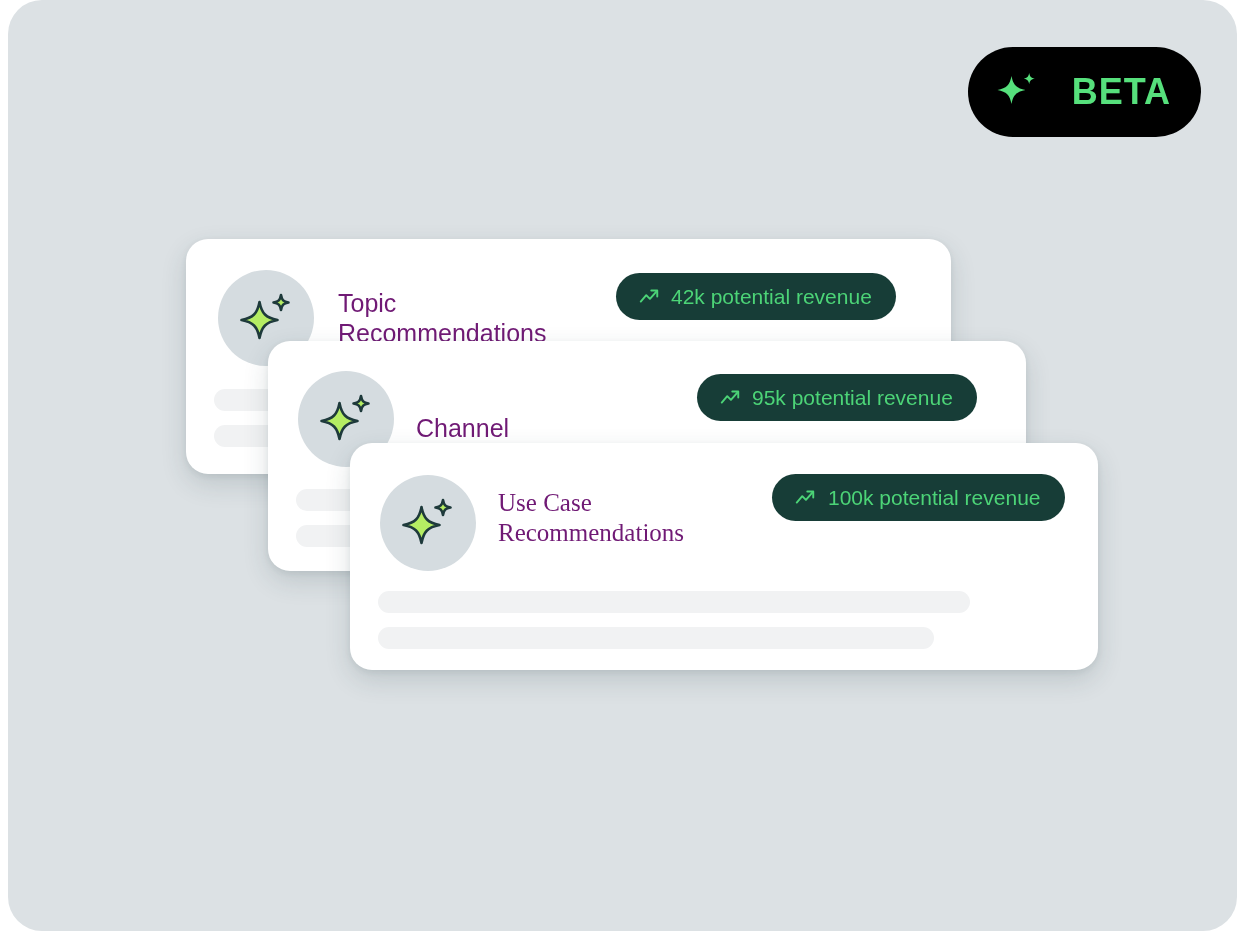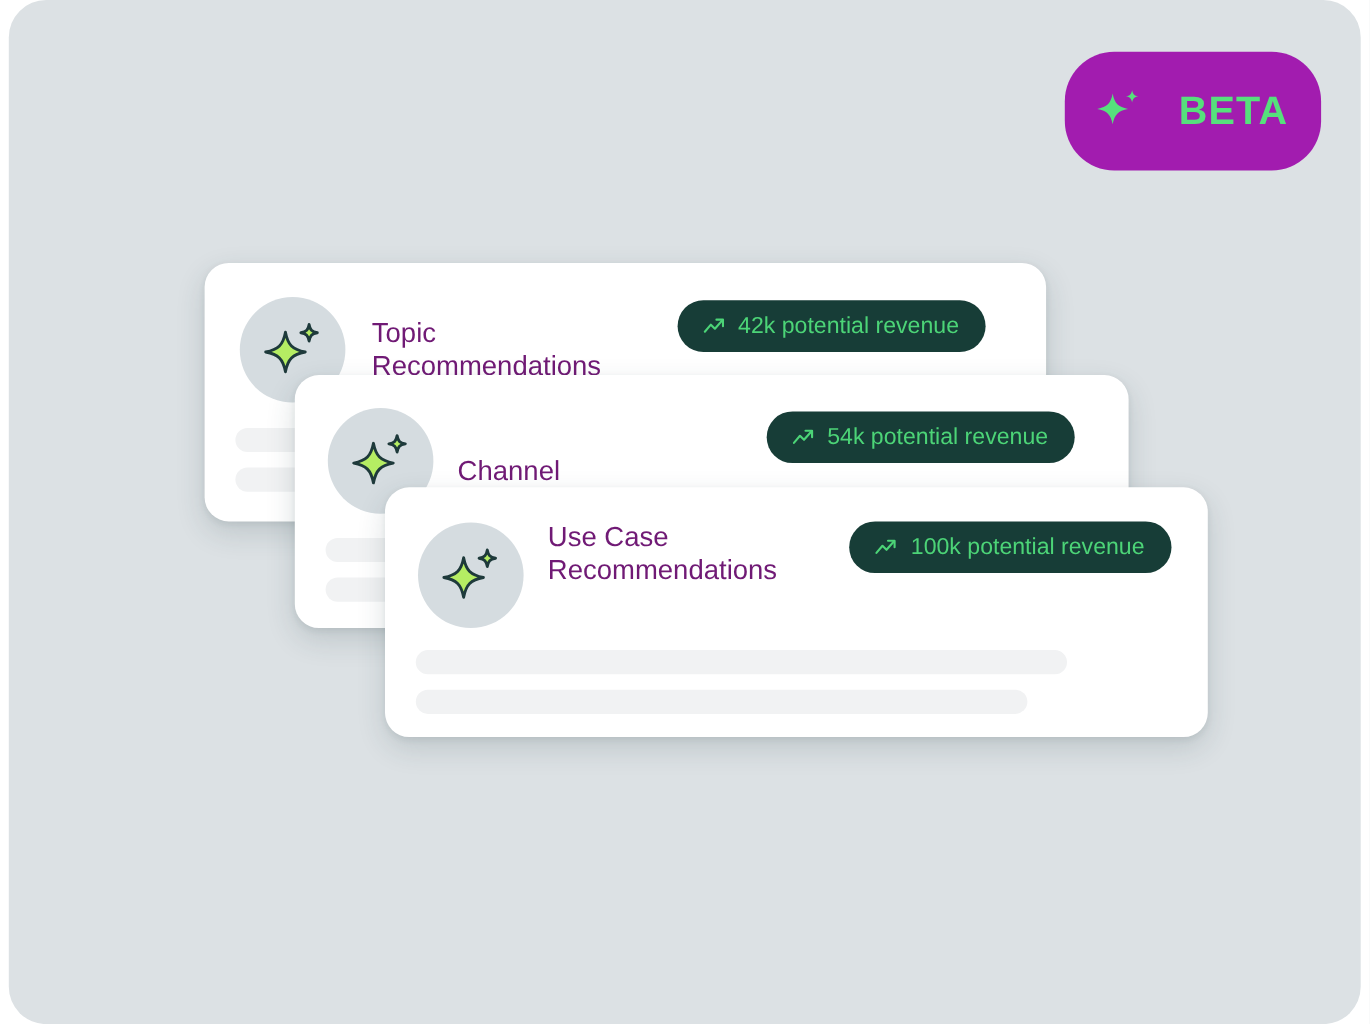--- a/index.html
+++ b/index.html
@@ -31,26 +31,26 @@
     background: #dce1e4;
     border-radius: 34px;
     overflow: hidden;
   }
 
   
   .beta-pill {
     position: absolute;
     right: 36px;
     top: 47px;
-    height: 108px;
+    height: 90px;
     padding: 0 30px 0 26px;
     display: flex;
     align-items: center;
     gap: 32px;
-    background: #a21caf;
+    background: #000000;
     border-radius: 45px;
     box-sizing: border-box;
   }
   .beta-pill .beta-label {
     color: #56e07c;
     font-size: 36px;
     font-weight: 700;
     letter-spacing: 1px;
     line-height: 1;
   }
@@ -94,21 +94,21 @@
   .card-title {
     position: absolute;
     color: #701a75;
     font-size: 25px;
     line-height: 30px;
     font-weight: 400;
     white-space: pre-line;
   }
   .card-1 .card-title { left: 152px; top: 49px; }
   .card-2 .card-title { left: 148px; top: 44px; margin-top: 28px; }
-  .card-3 .card-title { left: 148px; top: 30px; }
+  .card-3 .card-title { left: 148px; top: 45px; font-family: Liberation Serif, serif; }
 
   .revenue-badge {
     position: absolute;
     height: 47px;
     display: flex;
     align-items: center;
     gap: 11px;
     padding: 0 24px 0 22px;
     background: #173d37;
     border-radius: 24px;
@@ -182,21 +182,21 @@
           <path d="M44.0 6 C44.9 11.1 46.4 12.6 51.5 13.5 C46.4 14.4 44.9 15.9 44.0 21.0 C43.1 15.9 41.6 14.4 36.5 13.5 C41.6 12.6 43.1 11.1 44.0 6 Z" fill="#b5ed63" stroke="#1e3a3b" stroke-width="2.6" stroke-linejoin="round"></path>
         </svg>
       </div>
       <div class="card-title">Channel
 Recommendations</div>
       <div class="revenue-badge">
         <svg class="trend-icon" viewBox="0 0 24 24">
           <path d="M3 17 L9 10 L13 14 L20.5 5.5" fill="none" stroke="#4cd477" stroke-width="2.1" stroke-linecap="round" stroke-linejoin="round"></path>
           <path d="M14.5 5 L21 5 L21 11.5" fill="none" stroke="#4cd477" stroke-width="2.1" stroke-linecap="round" stroke-linejoin="round"></path>
         </svg>
-        <span class="badge-text">54k potential revenue</span>
+        <span class="badge-text">95k potential revenue</span>
       </div>
       <div class="skeleton sk-a"></div>
       <div class="skeleton sk-b"></div>
     </div>
 
     <div class="card card-3">
       <div class="avatar">
         <svg class="avatar-spark" viewBox="0 0 58 58">
           <path d="M22.5 13 C24.7 24.6 28.9 28.8 40.5 31.0 C28.9 33.2 24.7 37.4 22.5 49.0 C20.3 37.4 16.1 33.2 4.5 31.0 C16.1 28.8 20.3 24.6 22.5 13 Z" fill="#b5ed63" stroke="#1e3a3b" stroke-width="2.6" stroke-linejoin="round"></path>
           <path d="M44.0 6 C44.9 11.1 46.4 12.6 51.5 13.5 C46.4 14.4 44.9 15.9 44.0 21.0 C43.1 15.9 41.6 14.4 36.5 13.5 C41.6 12.6 43.1 11.1 44.0 6 Z" fill="#b5ed63" stroke="#1e3a3b" stroke-width="2.6" stroke-linejoin="round"></path>

